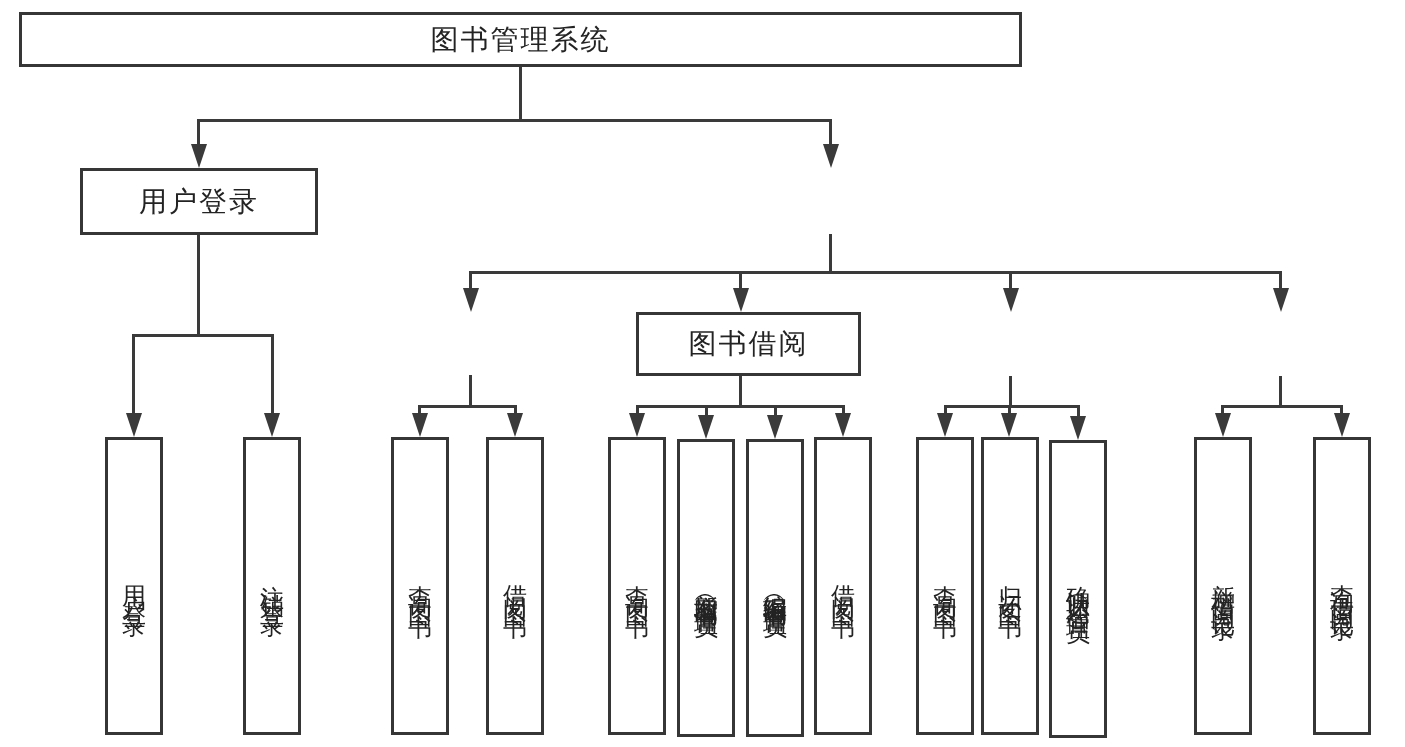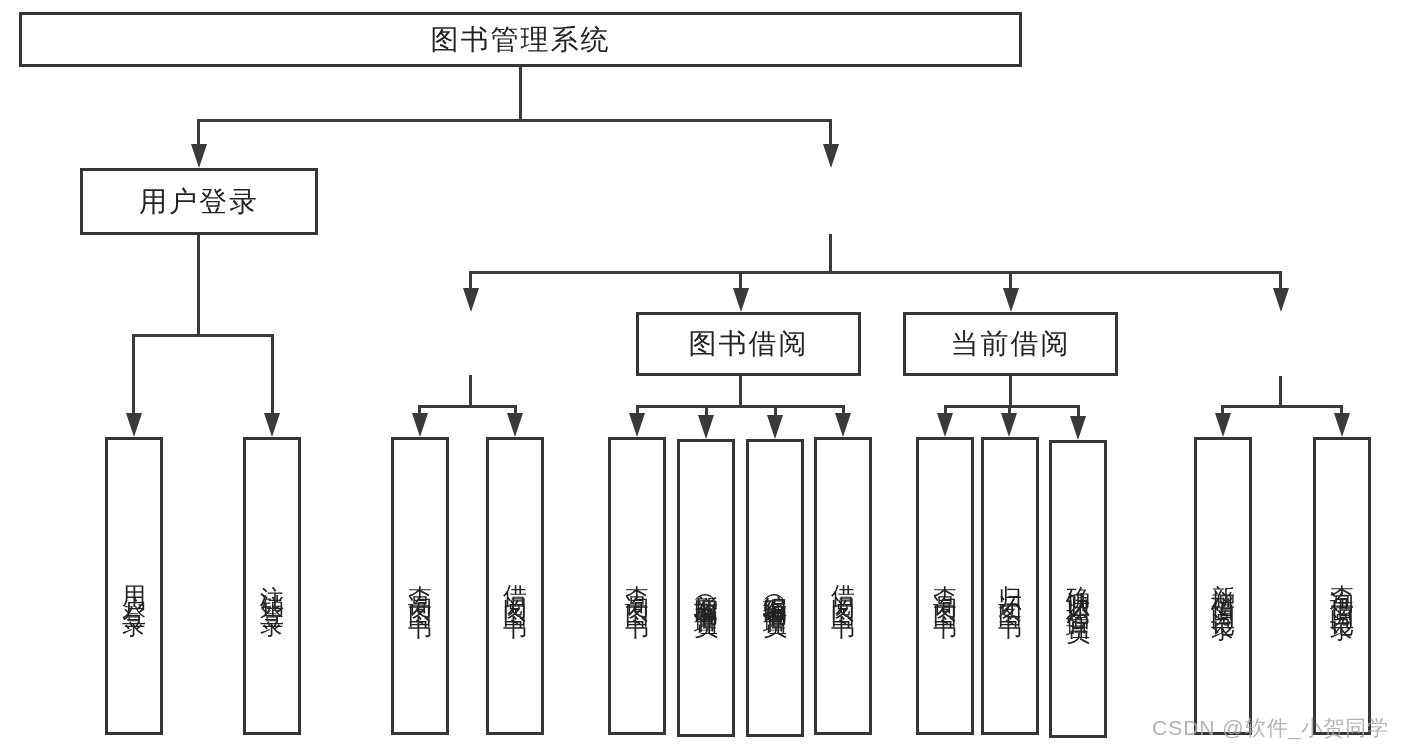--- a/index.html
+++ b/index.html
@@ -58,21 +58,20 @@
   <div class="vline" style="left:469px;  top:271px; height:22px;"></div>
   <div class="arrow" style="left:463px;  top:288px;"></div>
   <div class="vline" style="left:739px;  top:271px; height:22px;"></div>
   <div class="arrow" style="left:733px;  top:288px;"></div>
   <div class="vline" style="left:1009px; top:271px; height:22px;"></div>
   <div class="arrow" style="left:1003px; top:288px;"></div>
   <div class="vline" style="left:1279px; top:271px; height:22px;"></div>
   <div class="arrow" style="left:1273px; top:288px;"></div>
 
   <div class="node" style="left:624px;  top:312px; width:225px; height:64px;margin-left:12px;">图书借阅</div>
-  <div class="node" style="left:903px;  top:312px; width:215px; height:64px;">当前借阅</div>
 
   <div class="vline" style="left:469px; top:375px; height:32px;"></div>
   <div class="hline" style="left:418px; top:405px; width:99px;"></div>
   <div class="vline" style="left:418px; top:405px; height:12px;"></div>
   <div class="arrow" style="left:412px; top:413px;"></div>
   <div class="vline" style="left:514px; top:405px; height:12px;"></div>
   <div class="arrow" style="left:507px; top:413px;"></div>
 
   <div class="vline" style="left:739px; top:376px; height:31px;"></div>
   <div class="hline" style="left:636px; top:405px; width:209px;"></div>
@@ -138,15 +137,14 @@
     <span class="vtext sp9">确认归还（管理员）</span>
   </div>
 
   <div class="node leaf" style="left:1194px; top:437px; width:58px; height:298px;">
     <span class="vtext sp6">新增借阅记录</span>
   </div>
   <div class="node leaf" style="left:1313px; top:437px; width:58px; height:298px;">
     <span class="vtext sp6">查询借阅记录</span>
   </div>
 
-  <div class="watermark">CSDN @软件_小贺同学</div>
 
 </div>
 
 </body></html>

